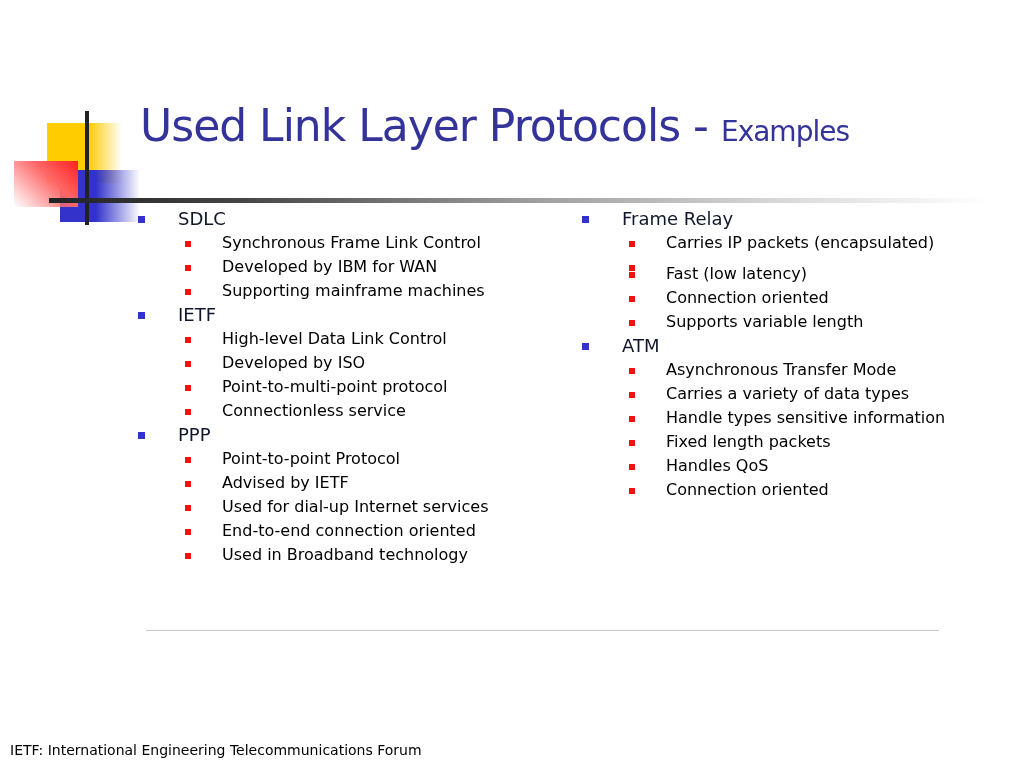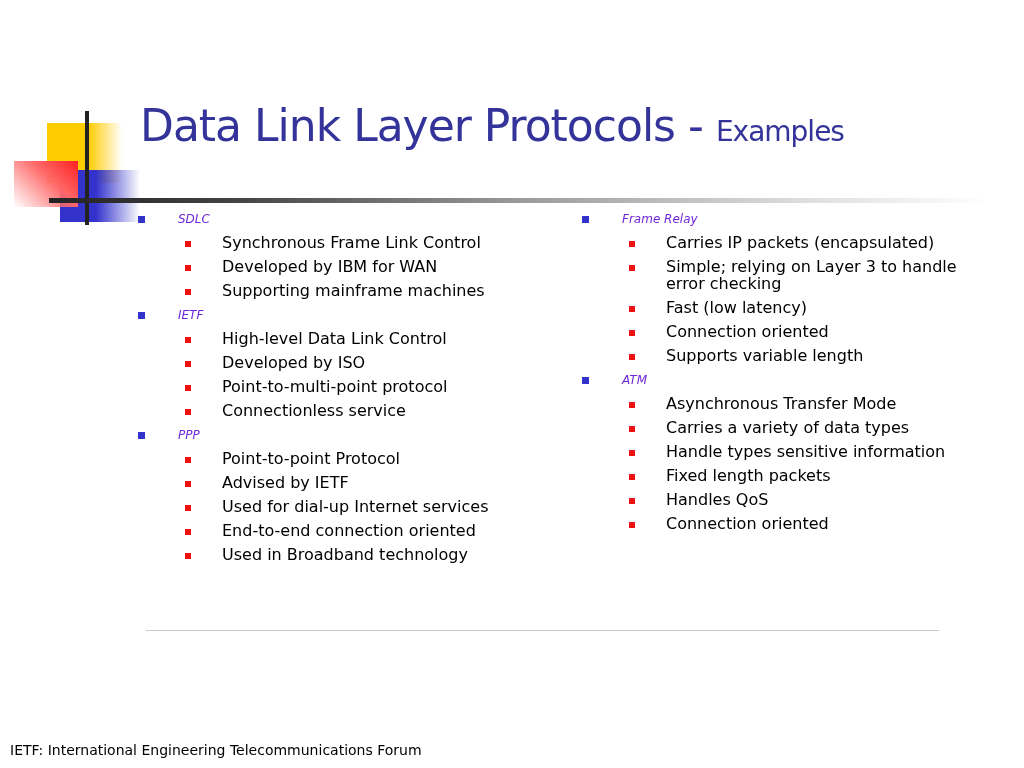--- a/index.html
+++ b/index.html
@@ -20,40 +20,40 @@
     background: linear-gradient(to right, #222222 0%, #444444 20%, #9a9a9a 50%, #dddddd 80%, rgba(255,255,255,0) 100%); }
   .title {
     position: absolute; left: 140px; top: 100px;
     color: #333399; font-size: 44px; white-space: nowrap; letter-spacing: -1px;
   }
   .title .sub { font-size: 28px; }
   .col { position: absolute; }
   .col-left { left: 138px; top: 207px; width: 420px; }
   .col-right { left: 582px; top: 207px; width: 420px; }
   ul { list-style: none; margin: 0; padding: 0; }
-  .l1 { position: relative; padding-left: 40px; font-size: 12px; color: #6d28d9; line-height: 24px; font-style: italic; }
+  .l1 { position: relative; padding-left: 40px; font-size: 18px; color: #0f172a; line-height: 24px; }
   .l1 > .bul { position: absolute; left: 0; top: 9px; width: 7px; height: 7px; background: #3333cc; }
   .l2 { position: relative; padding-left: 84px; font-size: 16px; color: #000; line-height: 24px; }
   .l2 > .bul { position: absolute; left: 47px; top: 10px; width: 6px; height: 6px; background: #ee1111; }
   .l2.wrap { line-height: 17px; padding-top: 3px; padding-bottom: 4px; }
   .l2.wrap > .bul { top: 10px; }
   .bottom-rule { position: absolute; left: 146px; top: 630px; width: 793px; height: 1px; background: #c8c8c8; }
   .footnote { position: absolute; left: 10px; top: 742px; font-size: 14px; color: #000; white-space: nowrap; }
 </style>
 </head>
 <body>
 
 <div class="deco sq-yellow"></div>
 <div class="deco sq-blue"></div>
 <div class="deco sq-red"></div>
 <div class="deco vline"></div>
 <div class="deco hline"></div>
 
 <div class="title">
-  <span>Data Link Layer Protocols - </span><span class="sub">Examples</span>
+  <span>Used Link Layer Protocols - </span><span class="sub">Examples</span>
 </div>
 
 <div class="col col-left">
   <ul>
     <li class="l1"><span class="bul"></span><span>SDLC</span></li>
     <li class="l2"><span class="bul"></span><span>Synchronous Frame Link Control</span></li>
     <li class="l2"><span class="bul"></span><span>Developed by IBM for WAN</span></li>
     <li class="l2"><span class="bul"></span><span>Supporting mainframe machines</span></li>
 
     <li class="l1"><span class="bul"></span><span>IETF</span></li>
@@ -68,21 +68,21 @@
     <li class="l2"><span class="bul"></span><span>Used for dial-up Internet services</span></li>
     <li class="l2"><span class="bul"></span><span>End-to-end connection oriented</span></li>
     <li class="l2"><span class="bul"></span><span>Used in Broadband technology</span></li>
   </ul>
 </div>
 
 <div class="col col-right">
   <ul>
     <li class="l1"><span class="bul"></span><span>Frame Relay</span></li>
     <li class="l2"><span class="bul"></span><span>Carries IP packets (encapsulated)</span></li>
-    <li class="l2 wrap" style="width:330px;"><span class="bul"></span><span>Simple; relying on Layer 3 to handle error checking</span></li>
+    <li class="l2 wrap" style="width:330px;"><span class="bul"></span></li>
     <li class="l2"><span class="bul"></span><span>Fast (low latency)</span></li>
     <li class="l2"><span class="bul"></span><span>Connection oriented</span></li>
     <li class="l2"><span class="bul"></span><span>Supports variable length</span></li>
 
     <li class="l1"><span class="bul"></span><span>ATM</span></li>
     <li class="l2"><span class="bul"></span><span>Asynchronous Transfer Mode</span></li>
     <li class="l2"><span class="bul"></span><span>Carries a variety of data types</span></li>
     <li class="l2"><span class="bul"></span><span>Handle types sensitive information</span></li>
     <li class="l2"><span class="bul"></span><span>Fixed length packets</span></li>
     <li class="l2"><span class="bul"></span><span>Handles QoS</span></li>

